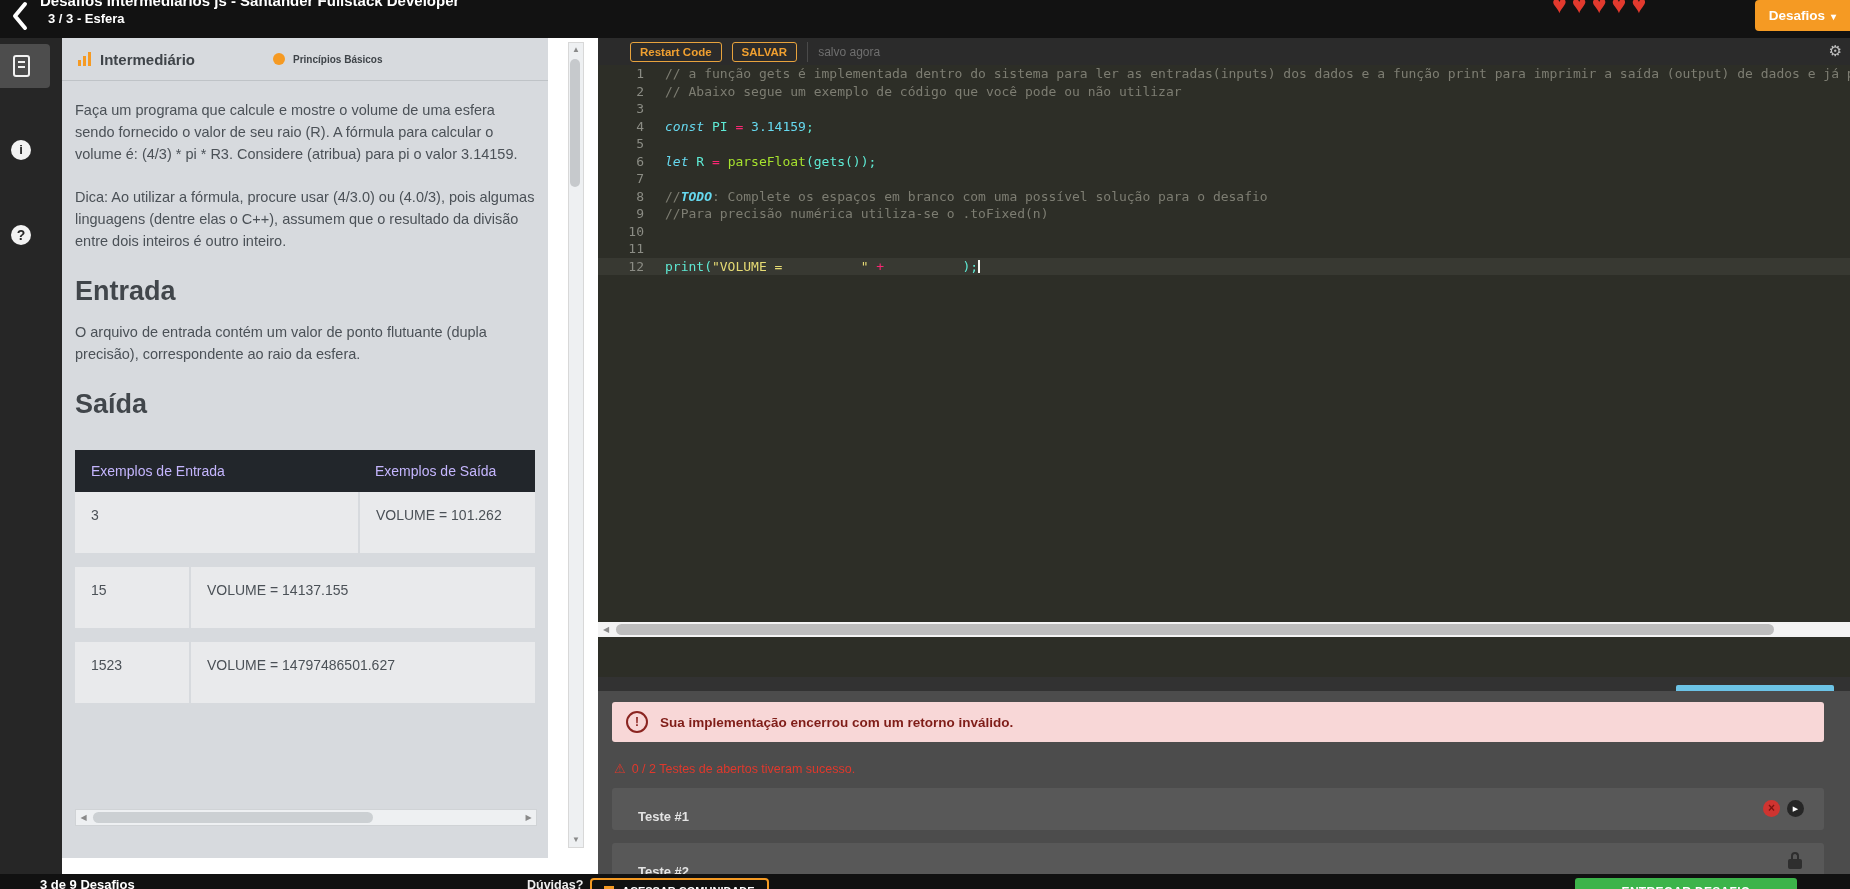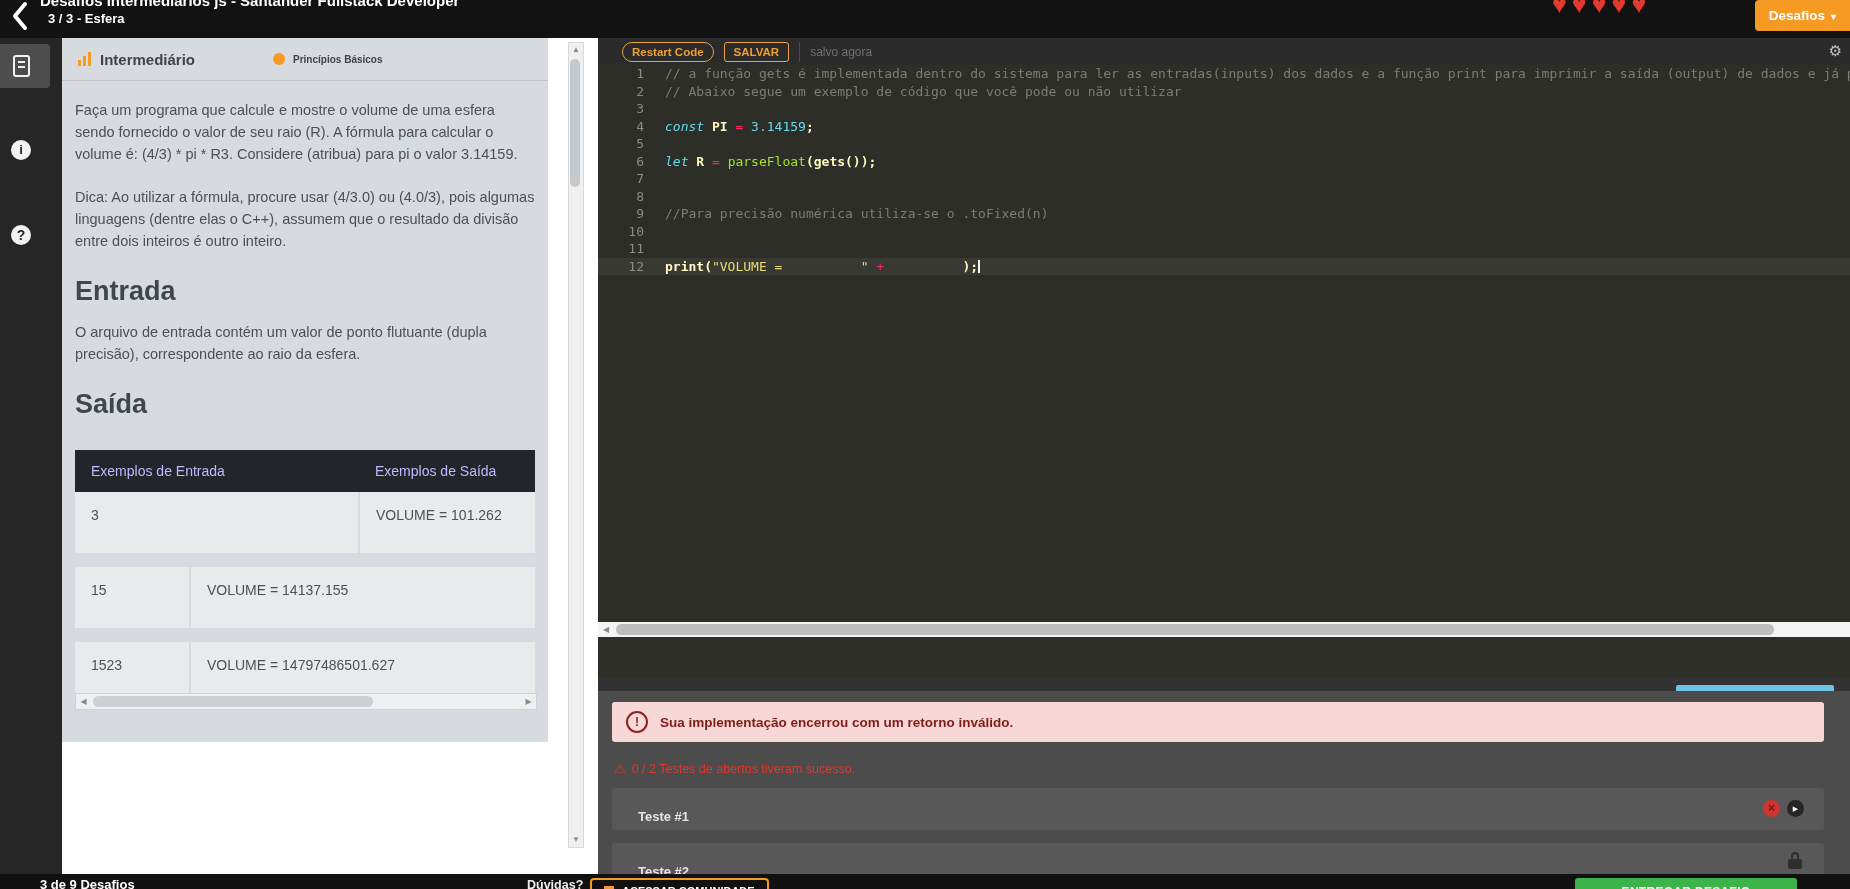--- a/index.html
+++ b/index.html
@@ -19,21 +19,21 @@
 
   
   .sidebar{position:absolute;left:0;top:38px;width:62px;height:851px;background:#262626;z-index:5;}
   .side-chip{position:absolute;left:0;top:6px;width:50px;height:44px;background:#4d4d4d;border-radius:0 4px 4px 0;cursor:pointer;}
   .side-chip svg{position:absolute;left:12px;top:11px;}
   .side-ico{position:absolute;left:11px;width:20px;height:20px;border-radius:50%;background:#f2f2f2;color:#262626;font-weight:bold;font-size:13px;line-height:20px;text-align:center;cursor:pointer;}
   .ico-info{top:102px;}
   .ico-help{top:187px;font-size:14px;}
 
   
-  .desc-panel{position:absolute;left:62px;top:38px;width:486px;height:704px;background:#d7dade;color:#4b5157;}
+  .desc-panel{position:absolute;left:62px;top:38px;width:486px;height:820px;background:#d7dade;color:#4b5157;}
   .desc-tabs{position:absolute;left:0;top:0;width:100%;height:42px;border-bottom:1px solid #bfc3c7;display:flex;align-items:center;}
   .tab-diff{display:flex;align-items:center;margin-left:16px;font-weight:bold;font-size:15px;color:#3f4449;}
   .bars{display:inline-flex;align-items:flex-end;margin-right:7px;height:14px;}
   .bars i{display:inline-block;width:3px;background:#f59a23;margin-right:2px;}
   .bars i:nth-child(1){height:6px;}.bars i:nth-child(2){height:10px;}.bars i:nth-child(3){height:14px;}
   .tab-cat{display:flex;align-items:center;margin-left:78px;font-weight:bold;font-size:10px;color:#3f4449;}
   .dot{display:inline-block;width:12px;height:12px;border-radius:50%;background:#f59a23;margin-right:8px;}
   .desc-scroll{position:absolute;left:0;top:43px;width:100%;height:743px;overflow:hidden;padding:18px 13px 0 13px;box-sizing:border-box;}
   .desc-scroll p{margin:0 0 21px 0;font-size:14.5px;line-height:22px;}
   .desc-scroll h2{margin:24px 0 14px 0;font-size:27px;color:#41464b;font-family:"Liberation Sans",sans-serif;}
@@ -53,38 +53,38 @@
   .v-scroll{position:absolute;left:568px;top:42px;width:14px;height:804px;background:#eef0f2;border:1px solid #d8d8d8;z-index:4;}
   .v-scroll .up,.v-scroll .down{position:absolute;left:0;width:100%;text-align:center;font-size:8px;color:#8a8a8a;cursor:pointer;height:14px;line-height:14px;}
   .v-scroll .up{top:0;}
   .v-scroll .down{bottom:0;}
   .v-scroll .vthumb{position:absolute;left:1px;top:16px;width:10px;height:128px;background:#c6c9cc;border-radius:5px;cursor:pointer;}
 
   
   .editor{position:absolute;left:598px;top:38px;width:1252px;height:851px;background:#2d2e27;}
   .toolbar{position:absolute;left:0;top:0;width:100%;height:27px;background:#2b2b2b;display:flex;align-items:center;}
   .tb-btn{margin-left:10px;height:20px;background:transparent;border:1px solid #e8a33d;border-radius:3px;color:#f0a030;font-weight:bold;font-size:11.5px;padding:0 9px;cursor:pointer;font-family:"Liberation Sans",sans-serif;}
-  .tb-btn.first{margin-left:24px;border-radius:10px;}
+  .tb-btn.first{margin-left:32px;}
   .tb-sep{width:1px;height:20px;background:#4a4a4a;margin-left:10px;}
   .save-status{margin-left:10px;color:#6f6f6f;font-size:12px;}
   .gear{position:absolute;right:8px;top:5px;color:#c0c0c0;font-size:15px;cursor:pointer;line-height:15px;}
 
   
   .code{position:absolute;left:0;top:27px;width:100%;height:557px;overflow:hidden;font-family:"DejaVu Sans Mono",monospace;font-size:13px;cursor:text;}
   .cl{display:flex;height:17.5px;line-height:17.5px;}
   .cl.hl{background:rgba(255,255,255,0.055);}
   .cl .ln{flex:0 0 46px;padding-right:12px;text-align:right;color:#8b8c84;}
   .cl .ct{white-space:pre;padding-left:9px;overflow:hidden;}
   .tk-c{color:#7d7d72;}
   .tk-k{color:#66d9ef;font-style:italic;}
   .tk-o{color:#f92672;}
   .tk-num{color:#66d9ef;}
   .tk-f{color:#a6e22e;}
   .tk-s{color:#e6db74;}
-  .tk-p{color:#fef9c3;font-weight:bold;}
+  .tk-p{color:#5eead4;}
   .tk-todo{color:#66d9ef;font-style:italic;font-weight:bold;}
   .cursor{display:inline-block;width:1.5px;height:13px;background:#f8f8f2;vertical-align:-2px;}
 
   
   .code-hscroll{position:absolute;left:0;top:584px;width:100%;height:15px;background:#f3f3f3;display:flex;align-items:center;}
   .code-hscroll .arrow{width:16px;text-align:center;font-size:8px;color:#8a8a8a;cursor:pointer;}
   .code-hscroll .thumb{height:11px;background:#bdbdbd;border-radius:6px;flex:0 0 1158px;margin-left:2px;cursor:pointer;}
 
   
   .tests-bar{position:absolute;left:0;top:599px;width:100%;height:54px;background:#323232;margin-top:40px;}
@@ -246,20 +246,21 @@
         <div class="cl">
           <span class="ln">6</span>
           <span class="ct"><span class="tk-k">let</span><span class="tk-p"> R </span><span class="tk-o">=</span><span class="tk-p"> </span><span class="tk-f">parseFloat</span><span class="tk-p">(gets());</span></span>
         </div>
         <div class="cl">
           <span class="ln">7</span>
           <span class="ct"></span>
         </div>
         <div class="cl">
           <span class="ln">8</span>
+          <span class="ct"><span class="tk-c">//</span><span class="tk-todo">TODO</span><span class="tk-c">: Complete os espaços em branco com uma possível solução para o desafio</span></span>
         </div>
         <div class="cl">
           <span class="ln">9</span>
           <span class="ct"><span class="tk-c">//Para precisão numérica utiliza-se o .toFixed(n)</span></span>
         </div>
         <div class="cl">
           <span class="ln">10</span>
           <span class="ct"></span>
         </div>
         <div class="cl">

